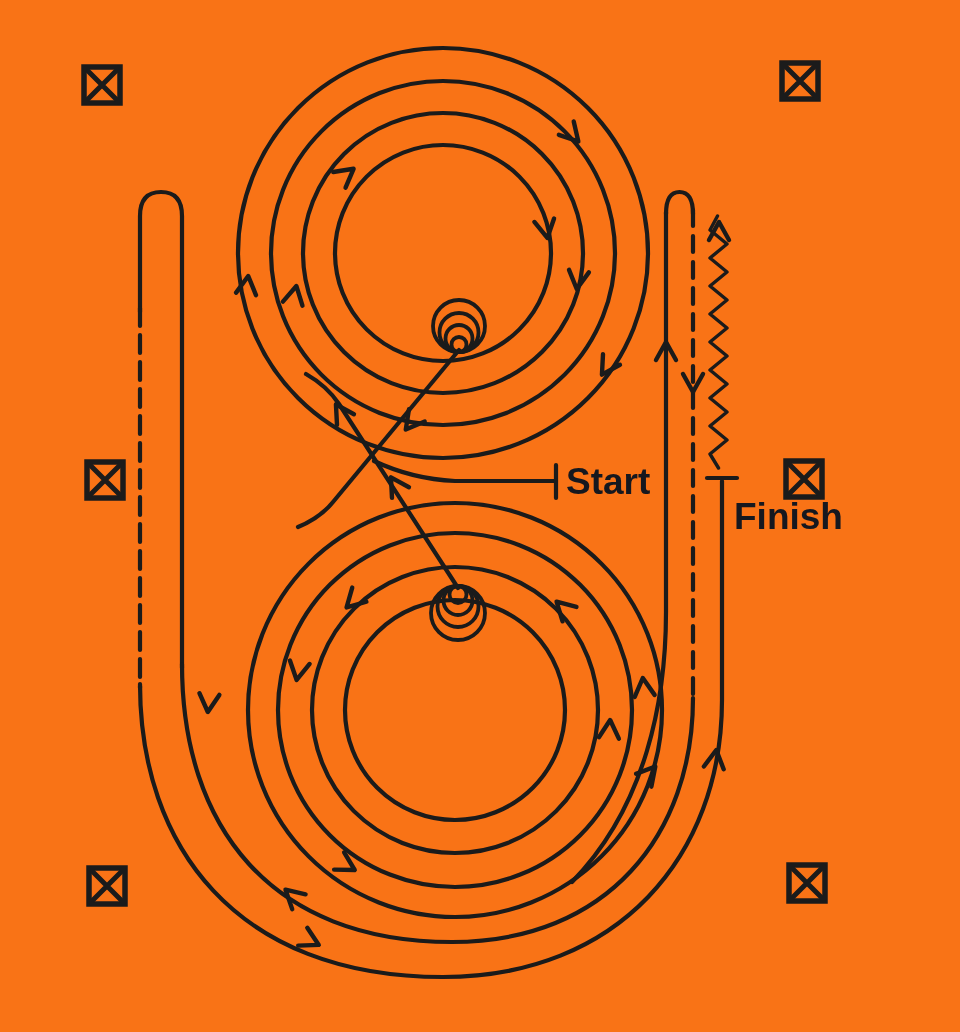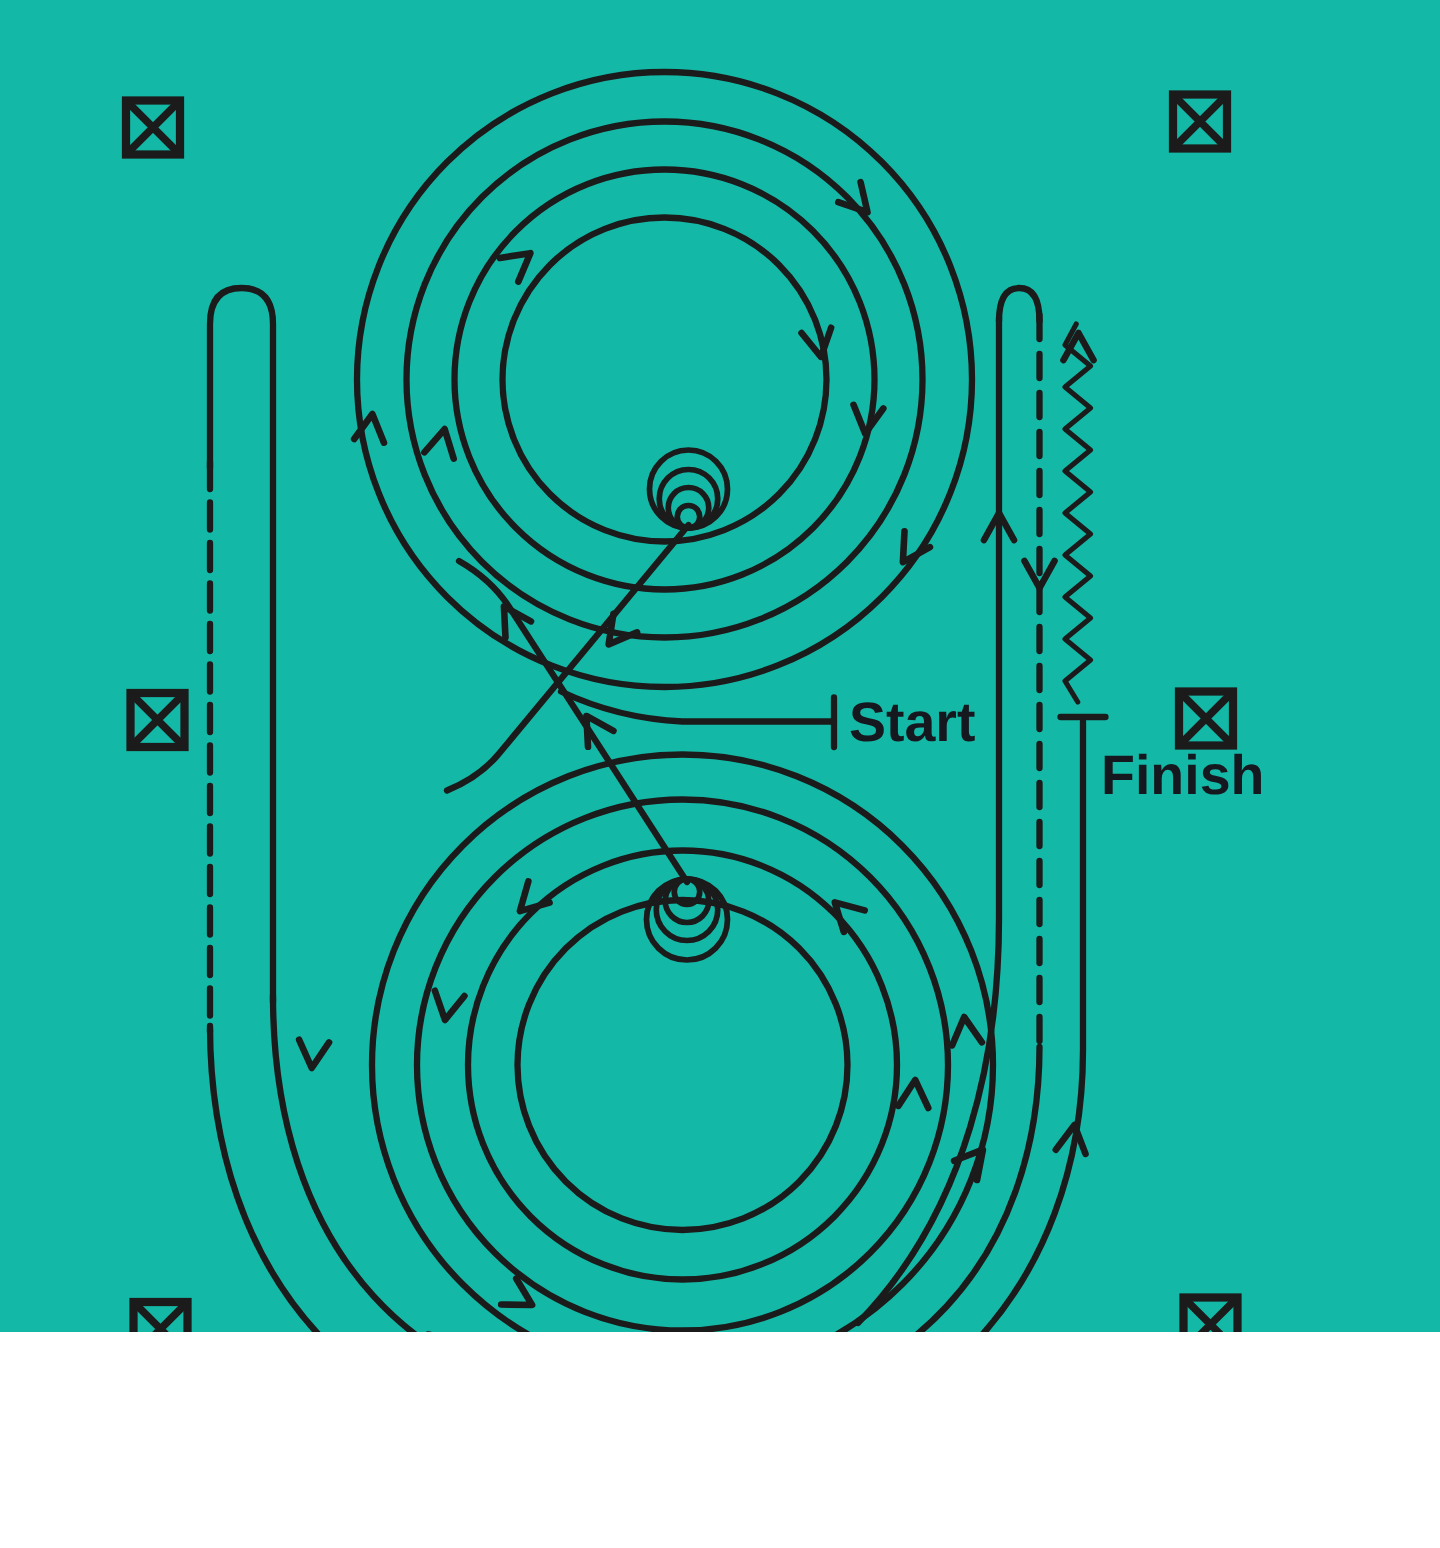--- a/index.html
+++ b/index.html
@@ -3,22 +3,22 @@
 <meta charset="utf-8">
 <style>
   html, body {
     margin: 0;
     padding: 0;
     background: #ffffff;
   }
   .canvas {
     position: relative;
     width: 960px;
-    height: 888px;
-    background: #14b8a6;
+    height: 1032px;
+    background: #f97316;
     overflow: hidden;
   }
   svg.diagram {
     position: absolute;
     left: 0;
     top: 0;
     width: 960px;
     height: 1032px;
   }
   .label-text {

